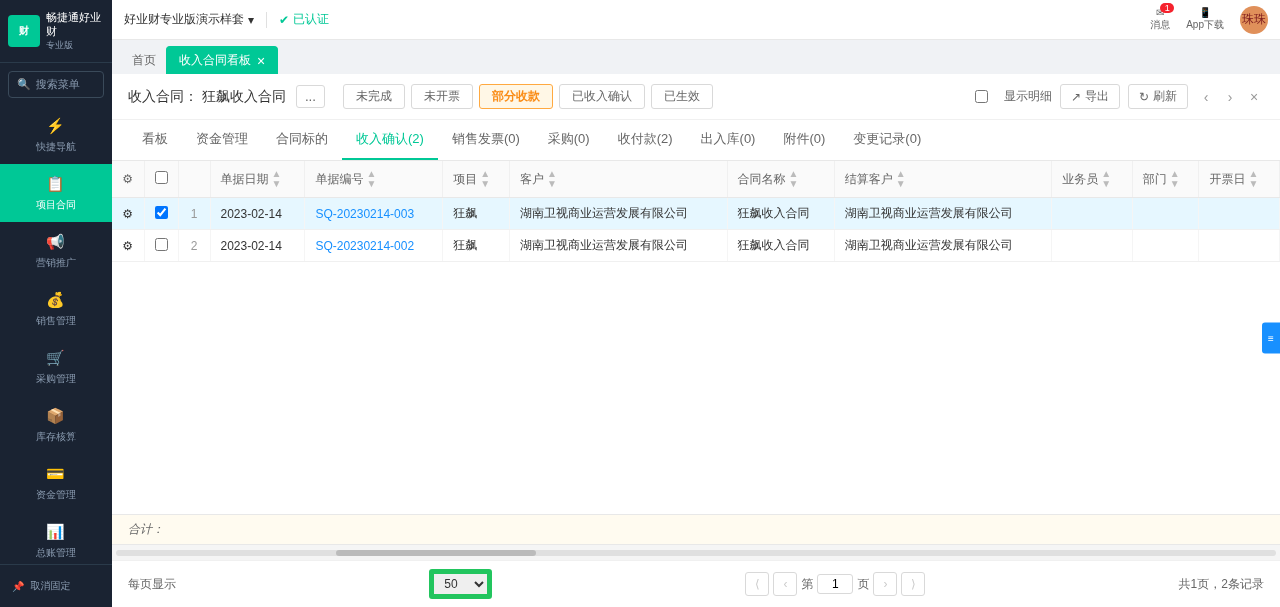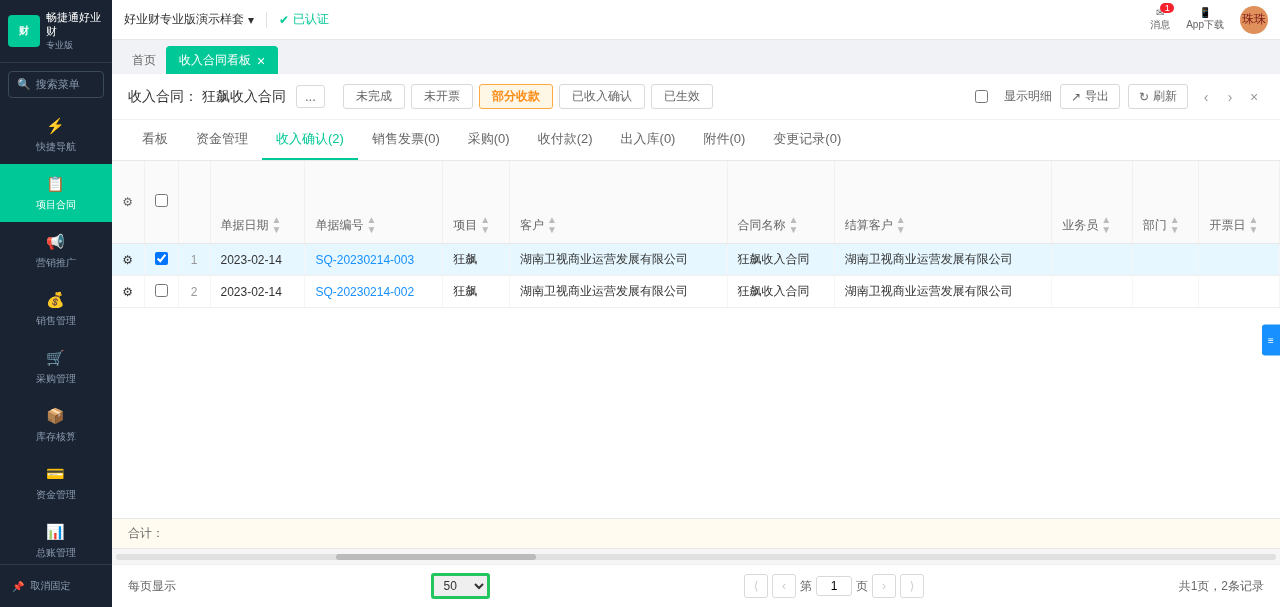--- a/index.html
+++ b/index.html
@@ -66,36 +66,36 @@
     .sub-tab { padding: 10px 14px; font-size: 13px; cursor: pointer; color: #666; border-bottom: 2px solid transparent; white-space: nowrap; }
     .sub-tab.active { color: #00c896; border-bottom-color: #00c896; font-weight: 500; }
 
     
     .table-container { flex: 1; overflow: auto; position: relative; }
     .data-table { width: 100%; border-collapse: collapse; font-size: 12px; }
     .data-table th { background: #fafafa; border-bottom: 1px solid #e8e8e8; border-right: 1px solid #f0f0f0; padding: 8px 10px; text-align: left; color: #666; font-weight: normal; white-space: nowrap; position: sticky; top: 0; z-index: 1; }
     .data-table td { border-bottom: 1px solid #f0f0f0; border-right: 1px solid #f5f5f5; padding: 7px 10px; white-space: nowrap; color: #333; }
     .data-table tr.selected td { background: #e6f7ff; }
     .link-text { color: #1890ff; cursor: pointer; text-decoration: none; }
-    .th-sort { display: flex; align-items: center; gap: 3px; cursor: pointer; margin-top: 46px; }
+    .th-sort { display: flex; align-items: center; gap: 3px; cursor: pointer; }
     .sort-icon { color: #bbb; font-size: 10px; display: flex; flex-direction: column; line-height: 1; }
 
     
     .table-footer { background: #fffbf0; border-top: 1px solid #e8e8e8; padding: 6px 16px; display: flex; align-items: center; flex-shrink: 0; }
-    .totals-label { color: #666; font-size: 12px; font-weight: 500; }
+    .totals-label { color: #666; font-size: 12px; font-weight: 500; font-style: italic; }
 
     
     .scrollbar-row { height: 16px; background: #f5f5f5; border-top: 1px solid #e8e8e8; display: flex; align-items: center; padding: 0 4px; flex-shrink: 0; }
     .scrollbar-track { flex: 1; height: 6px; background: #e0e0e0; border-radius: 3px; position: relative; }
     .scrollbar-thumb { position: absolute; left: 220px; width: 200px; height: 6px; background: #bbb; border-radius: 3px; }
 
     
     .pagination { display: flex; align-items: center; justify-content: space-between; padding: 8px 16px; border-top: 1px solid #f0f0f0; gap: 8px; flex-shrink: 0; background: #fff; }
     .page-size-label { color: #666; }
-    .page-size-select { border: 3px solid #22c55e; border-radius: 3px; padding: 2px 6px; font-size: 12px; color: #333; }
+    .page-size-select { border: 5px solid #22c55e; border-radius: 3px; padding: 2px 6px; font-size: 12px; color: #333; }
     .page-nav { display: flex; align-items: center; gap: 4px; }
     .page-nav-btn { width: 24px; height: 24px; display: flex; align-items: center; justify-content: center; border: 1px solid #d9d9d9; border-radius: 3px; cursor: pointer; background: #fff; color: #666; font-size: 12px; }
     .page-nav-btn.disabled { color: #ccc; cursor: not-allowed; }
     .page-info { color: #666; }
     .page-input { width: 36px; border: 1px solid #d9d9d9; border-radius: 3px; text-align: center; padding: 2px 4px; font-size: 12px; }
 
     
     .right-panel-icon { position: absolute; right: 0; top: 50%; transform: translateY(-50%); background: #1890ff; color: white; width: 18px; border-radius: 3px 0 0 3px; padding: 10px 3px; cursor: pointer; display: flex; flex-direction: column; gap: 2px; align-items: center; }
   </style>
 </head>
@@ -227,20 +227,21 @@
             <button class="wc-btn">‹</button>
             <button class="wc-btn">›</button>
             <button class="wc-btn">×</button>
           </div>
         </div>
       </div>
 
       <div class="sub-tabs" id="sub-tabs">
           <div class="sub-tab">看板</div>
           <div class="sub-tab">资金管理</div>
+          <div class="sub-tab">合同标的</div>
           <div class="sub-tab active">收入确认(2)</div>
           <div class="sub-tab">销售发票(0)</div>
           <div class="sub-tab">采购(0)</div>
           <div class="sub-tab">收付款(2)</div>
           <div class="sub-tab">出入库(0)</div>
           <div class="sub-tab">附件(0)</div>
           <div class="sub-tab">变更记录(0)</div>
         </div>
 
       <div class="table-container" style="position:relative;">

